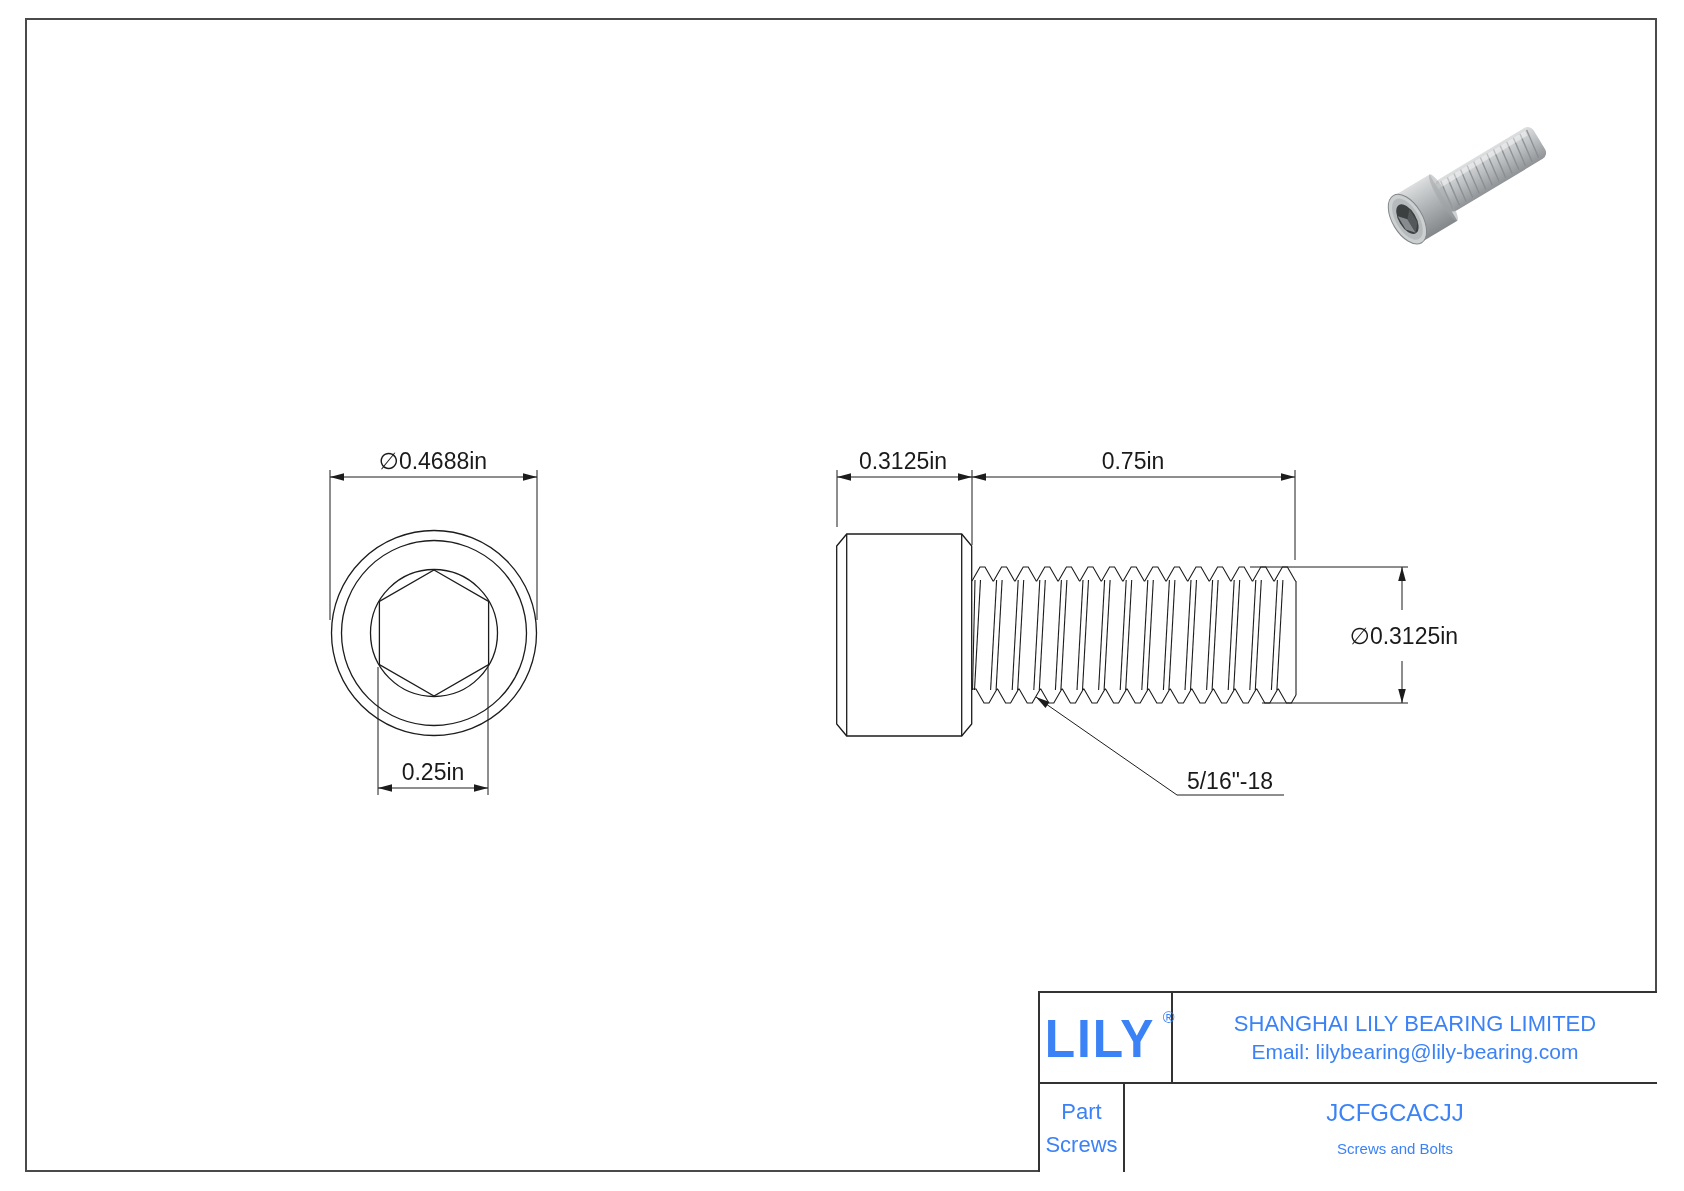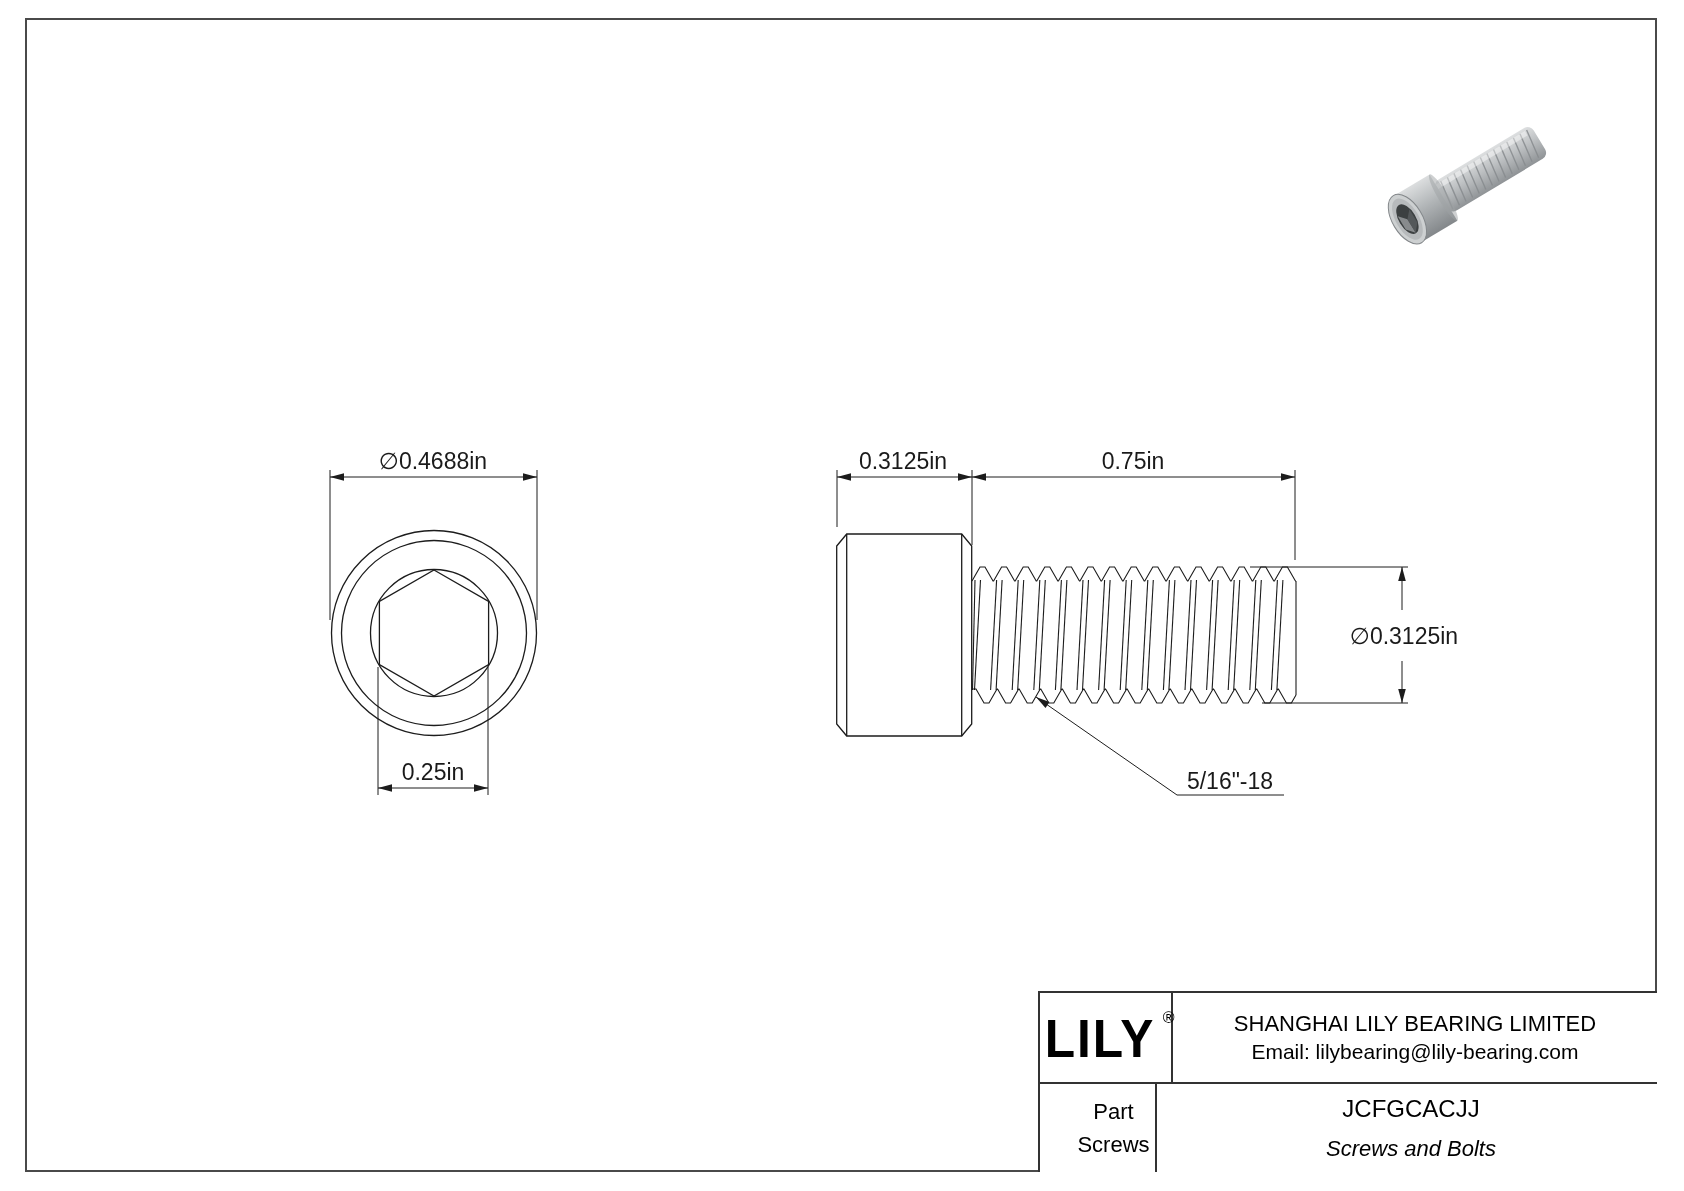--- a/index.html
+++ b/index.html
@@ -10,44 +10,44 @@
   #drawing-svg{position:absolute;left:0;top:0;}
   
   .frame{
     position:absolute;left:25px;top:18px;width:1628px;height:1150px;
     border:2px solid #4a4a4a;box-sizing:content-box;
   }
   
   .tblock{
     position:absolute;left:1038px;top:991px;width:619px;height:181px;
     box-sizing:border-box;border-left:2px solid #333;border-top:2px solid #333;
-    background:#fff;color:#000000;
+    background:#fff;color:#3b82f6;
   }
   .tb-row1{height:91px;display:flex;border-bottom:2px solid #333;box-sizing:border-box;}
-  .tb-row2{height:88px;display:flex;box-sizing:border-box;padding-left:32px;}
+  .tb-row2{height:88px;display:flex;box-sizing:border-box;}
   .tb-logo{
     width:133px;border-right:2px solid #333;box-sizing:border-box;
     display:flex;align-items:center;justify-content:center;
   }
   .logo-text{
     font-size:54px;font-weight:700;letter-spacing:2px;line-height:1;
     transform:scaleX(.92);transform-origin:center;
   }
   .logo-reg{font-size:16px;font-weight:400;position:relative;top:-20px;left:3px;letter-spacing:0;}
   .tb-company{flex:1;display:flex;flex-direction:column;align-items:center;justify-content:center;gap:3px;}
   .company-name{font-size:22px;}
   .company-email{font-size:21px;text-align:center;}
   .tb-partlabel{
     width:85px;border-right:2px solid #333;box-sizing:border-box;
     display:flex;flex-direction:column;align-items:center;justify-content:center;
     font-size:22px;line-height:1.5;
   }
   .tb-partinfo{flex:1;display:flex;flex-direction:column;align-items:center;justify-content:center;gap:13px;margin-left:8px;}
   .part-number{font-size:24px;}
-  .part-category{font-size:22px;font-style:italic;}
+  .part-category{font-size:15px;}
   
   text.dim{
     font-family:"Liberation Sans", sans-serif;font-size:23px;fill:#1a1a1a;
   }
 </style>
 </head>
 <body>
 
 <div id="canvas">
 

